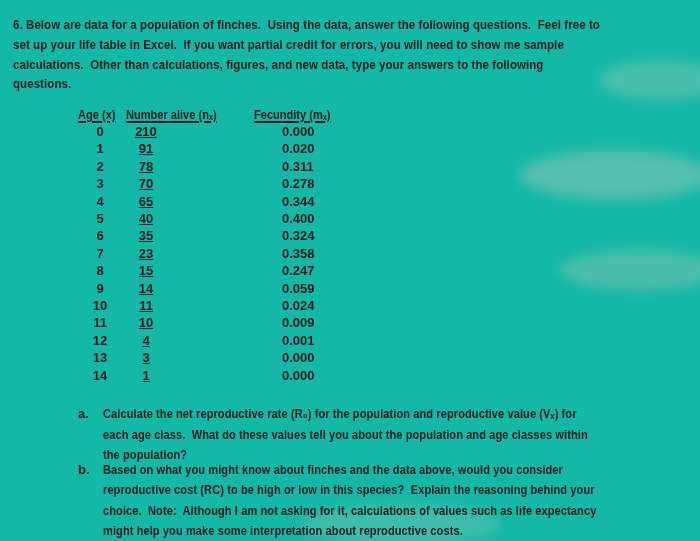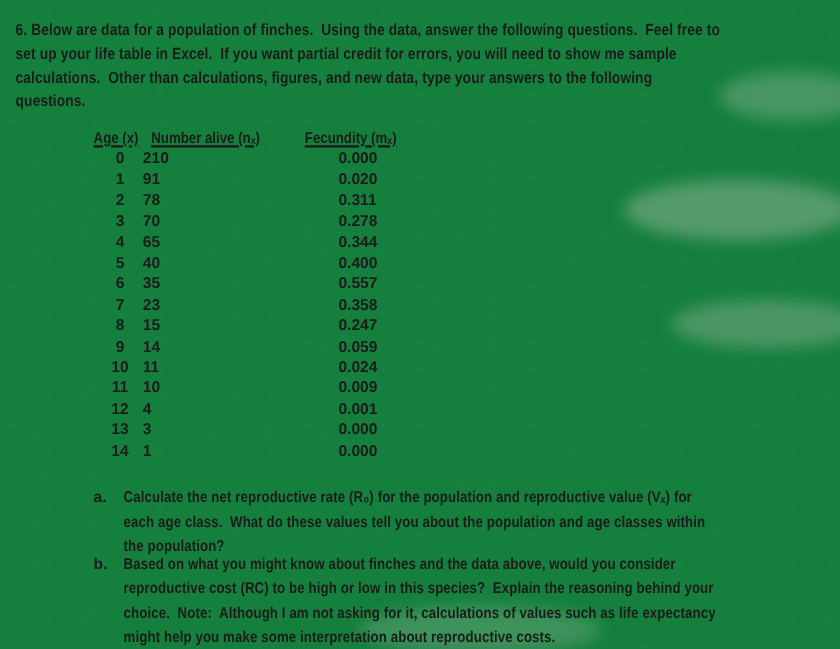--- a/index.html
+++ b/index.html
@@ -4,21 +4,21 @@
 <style>
   html, body {
     margin: 0;
     padding: 0;
     background: #e9e8e6;
   }
   .page {
     position: relative;
     width: 700px;
     height: 541px;
-    background: #15803d;
+    background: #14b8a6;
     overflow: hidden;
     font-family: "Liberation Sans", "DejaVu Sans", sans-serif;
     font-weight: 700;
     color: #1b1b1b;
   }
   
   .page::before {
     content: "";
     position: absolute;
     inset: 0;
@@ -84,21 +84,21 @@
     width: 100%;
     height: 16px;
   }
   .cell {
     position: absolute;
     top: 0;
     font-size: 13px;
     line-height: 16px;
   }
   .c-age   { left: 76px;  width: 48px; text-align: center; }
-  .c-alive { left: 119px; width: 54px; text-align: left; }
+  .c-alive { left: 119px; width: 54px; text-align: center; text-decoration: underline; }
   .c-fec   { left: 282px; }
 
   .questions {
     position: absolute;
     top: 404px;
     left: 78px;
     width: 600px;
   }
   .q-item { display: flex; align-items: flex-start; }
   .q-item + .q-item { margin-top: -6px; }
@@ -161,21 +161,21 @@
           <span class="cell c-fec">0.344</span>
         </div>
         <div class="t-row" style="top: 104px;">
           <span class="cell c-age">5</span>
           <span class="cell c-alive">40</span>
           <span class="cell c-fec">0.400</span>
         </div>
         <div class="t-row" style="top: 121.4px;">
           <span class="cell c-age">6</span>
           <span class="cell c-alive">35</span>
-          <span class="cell c-fec">0.557</span>
+          <span class="cell c-fec">0.324</span>
         </div>
         <div class="t-row" style="top: 138.8px;">
           <span class="cell c-age">7</span>
           <span class="cell c-alive">23</span>
           <span class="cell c-fec">0.358</span>
         </div>
         <div class="t-row" style="top: 156.2px;">
           <span class="cell c-age">8</span>
           <span class="cell c-alive">15</span>
           <span class="cell c-fec">0.247</span>

